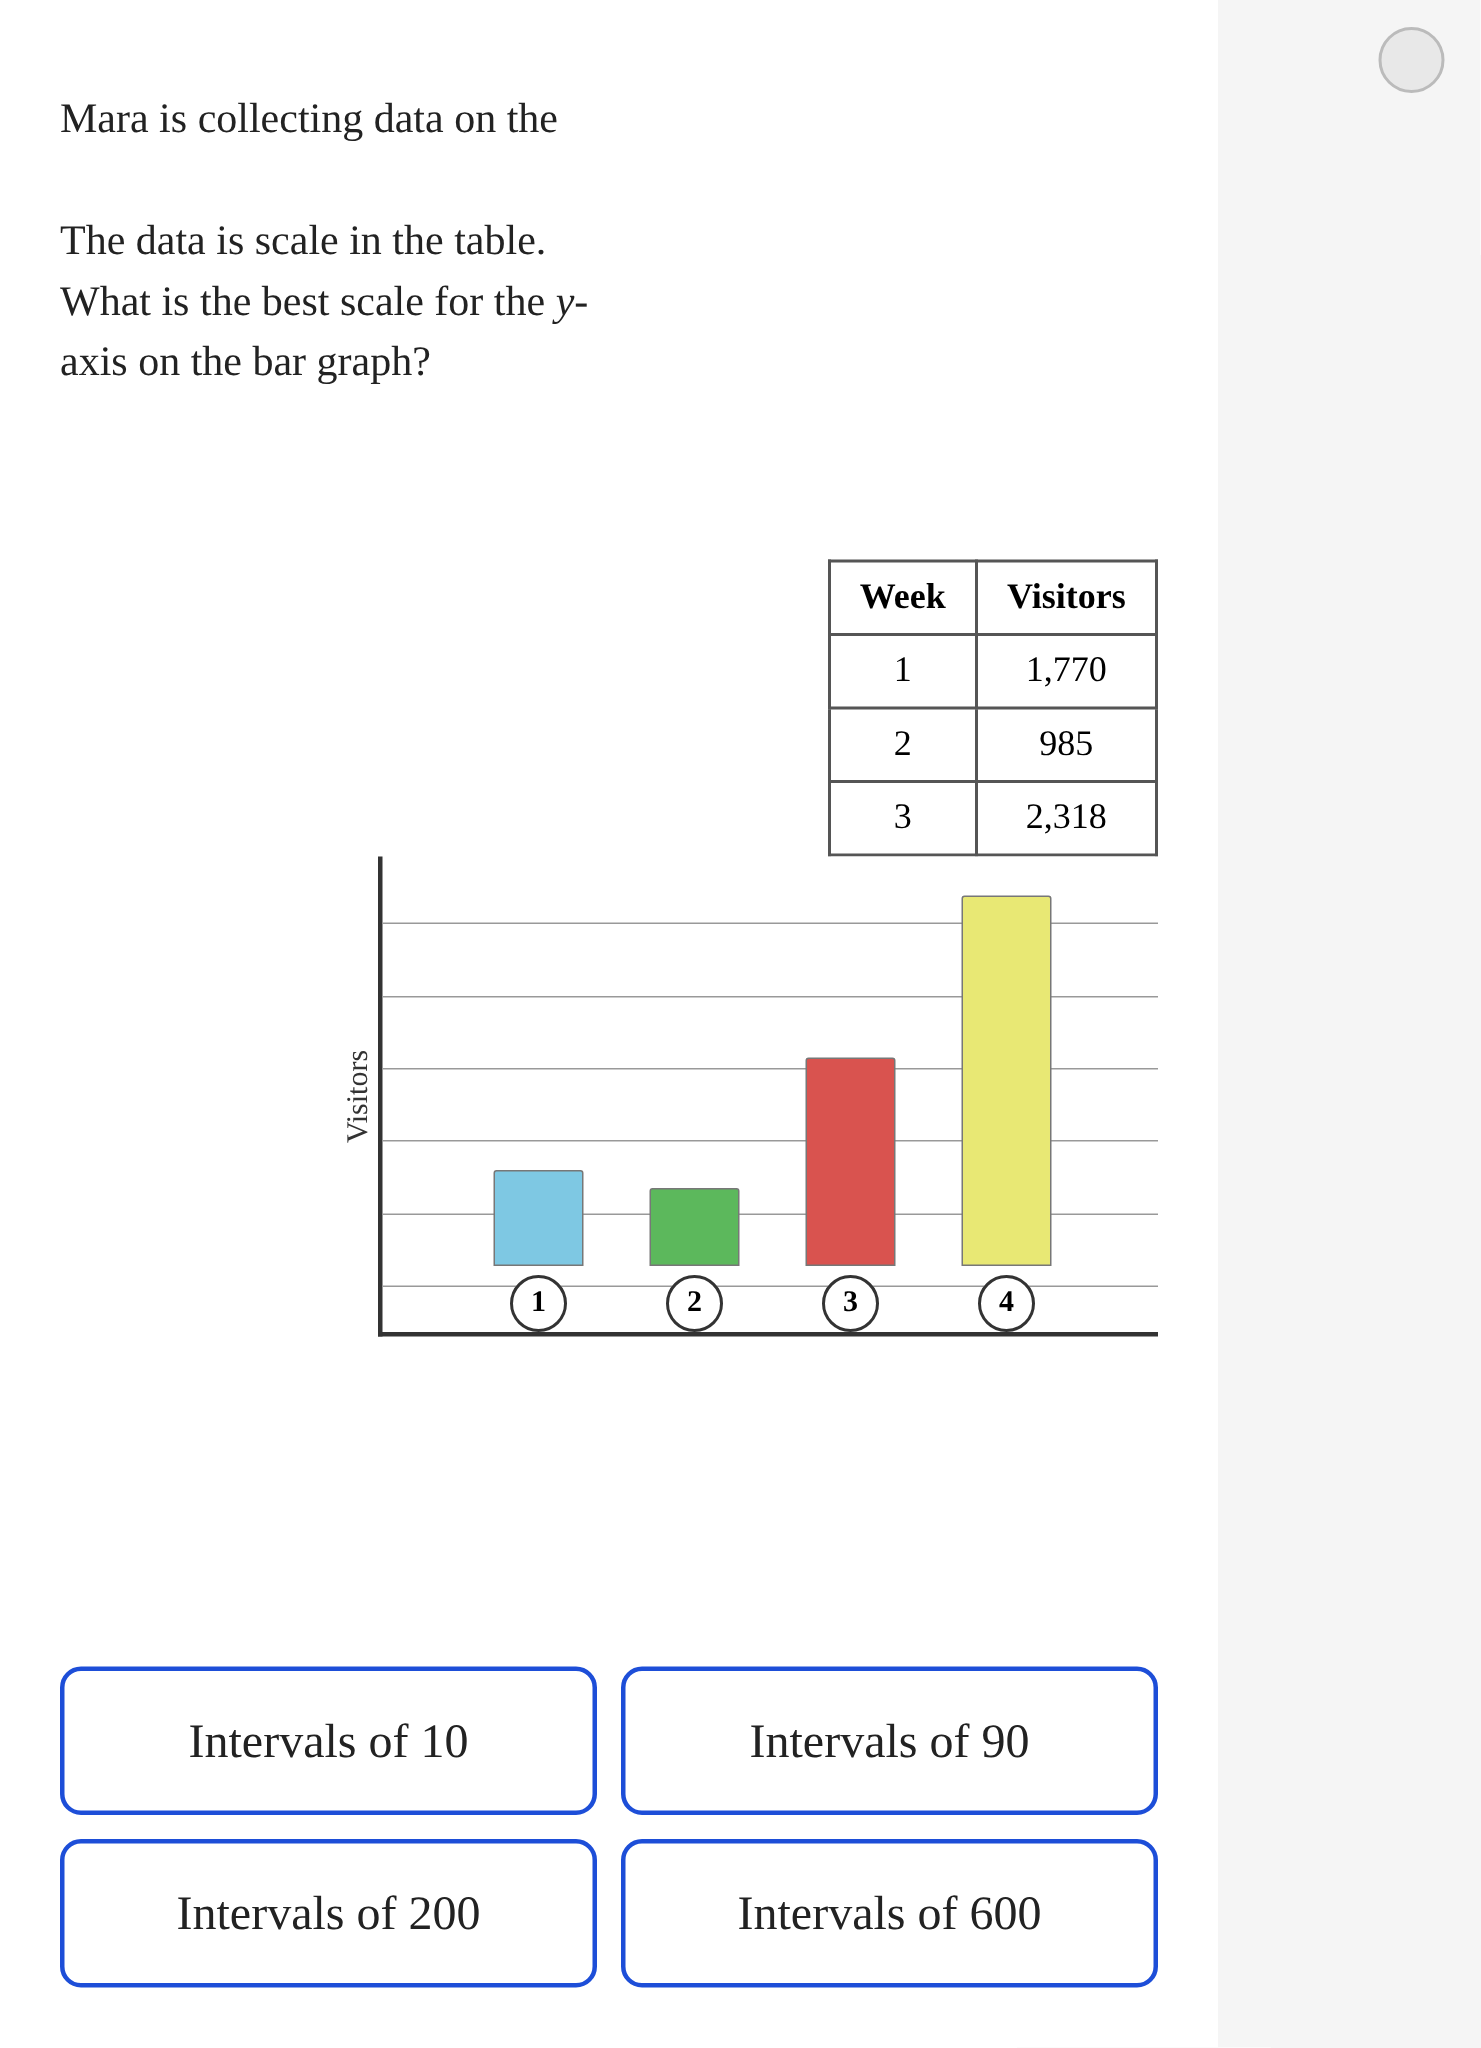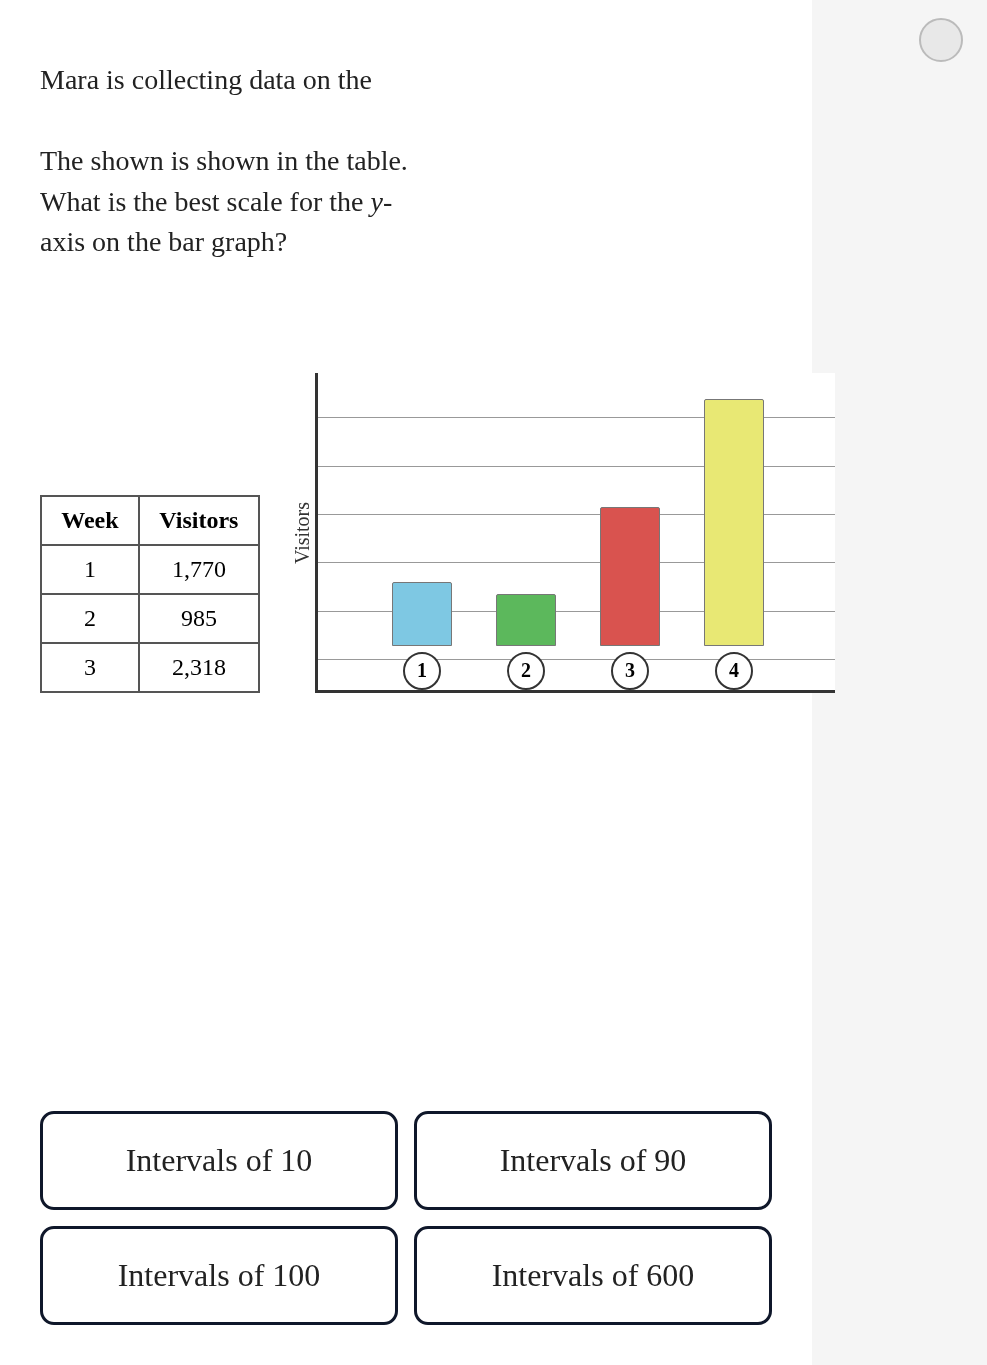--- a/index.html
+++ b/index.html
@@ -27,21 +27,21 @@
       margin-bottom: 30px;
       max-width: 580px;
     }
 
     .question-text em {
       font-style: italic;
     }
 
     .content-area {
       display: flex;
-      flex-direction: row;
+      flex-direction: column;
       align-items: flex-end;
       margin-top: 80px;
       margin-bottom: 30px;
     }
 
     
     .data-table {
       border-collapse: collapse;
       font-size: 24px;
       margin-right: 0;
@@ -121,21 +121,21 @@
     .answers-grid {
       display: grid;
       grid-template-columns: 1fr 1fr;
       gap: 16px;
       margin-top: auto;
       padding-top: 10px;
     }
 
     .answer-btn {
       background: #fff;
-      border: 3px solid #0f172a;
+      border: 3px solid #1d4ed8;
       border-radius: 14px;
       padding: 28px 20px;
       font-size: 32px;
       font-family: 'Georgia', serif;
       color: #222;
       text-align: right;
       cursor: pointer;
       display: flex;
       align-items: center;
       justify-content: center;
@@ -157,21 +157,21 @@
 </head>
 <body>
 
 <div class="page">
 
   <div class="top-circle-btn"></div>
 
   <div class="question-text">
     <span>Mara is collecting data on the</span><br>
     <br>
-    <span>The shown is shown in the table.</span><br>
+    <span>The data is scale in the table.</span><br>
     <span>
       <span>What is the best scale for the </span><em>y</em><span>-</span>
     </span><br>
     <span>axis on the bar graph?</span>
   </div>
 
   <div class="content-area">
 
     <table class="data-table">
       <thead>
@@ -223,17 +223,17 @@
             <div class="bar-label">4</div>
           </div>
         </div>
     </div>
 
   </div>
 
   <div class="answers-grid">
     <button class="answer-btn">Intervals of 10</button>
     <button class="answer-btn">Intervals of 90</button>
-    <button class="answer-btn">Intervals of 100</button>
+    <button class="answer-btn">Intervals of 200</button>
     <button class="answer-btn">Intervals of 600</button>
   </div>
 
 </div>
 
 </body></html>

